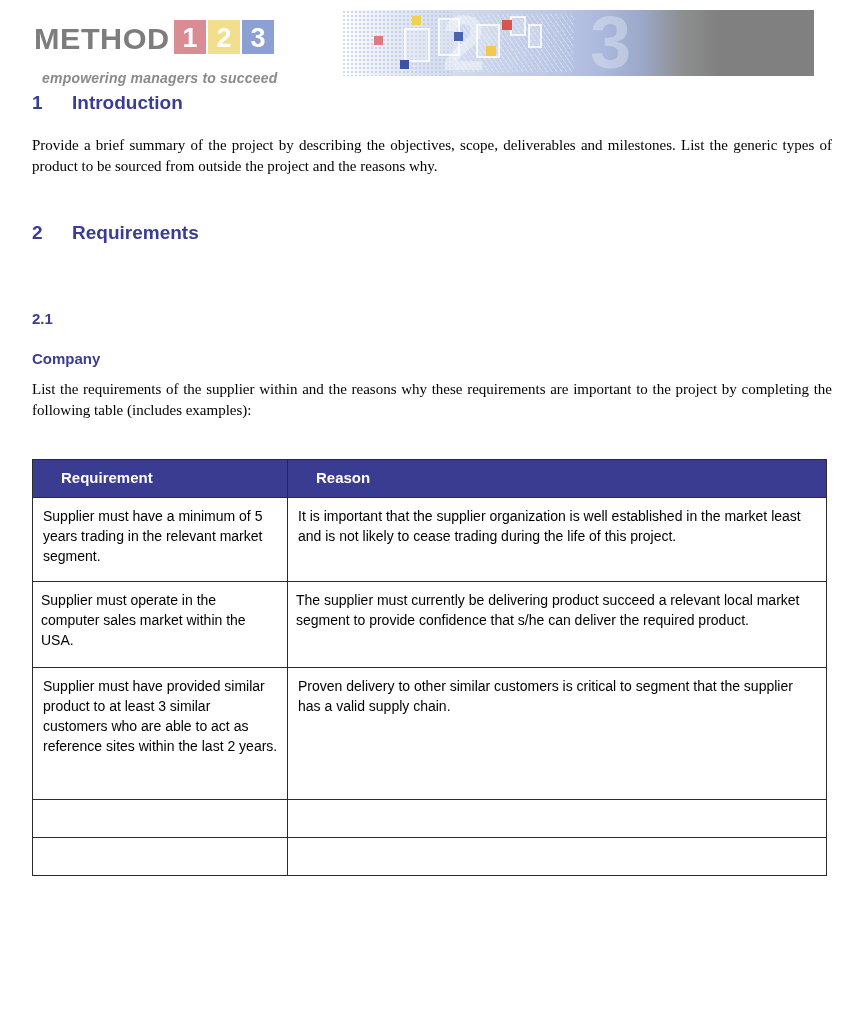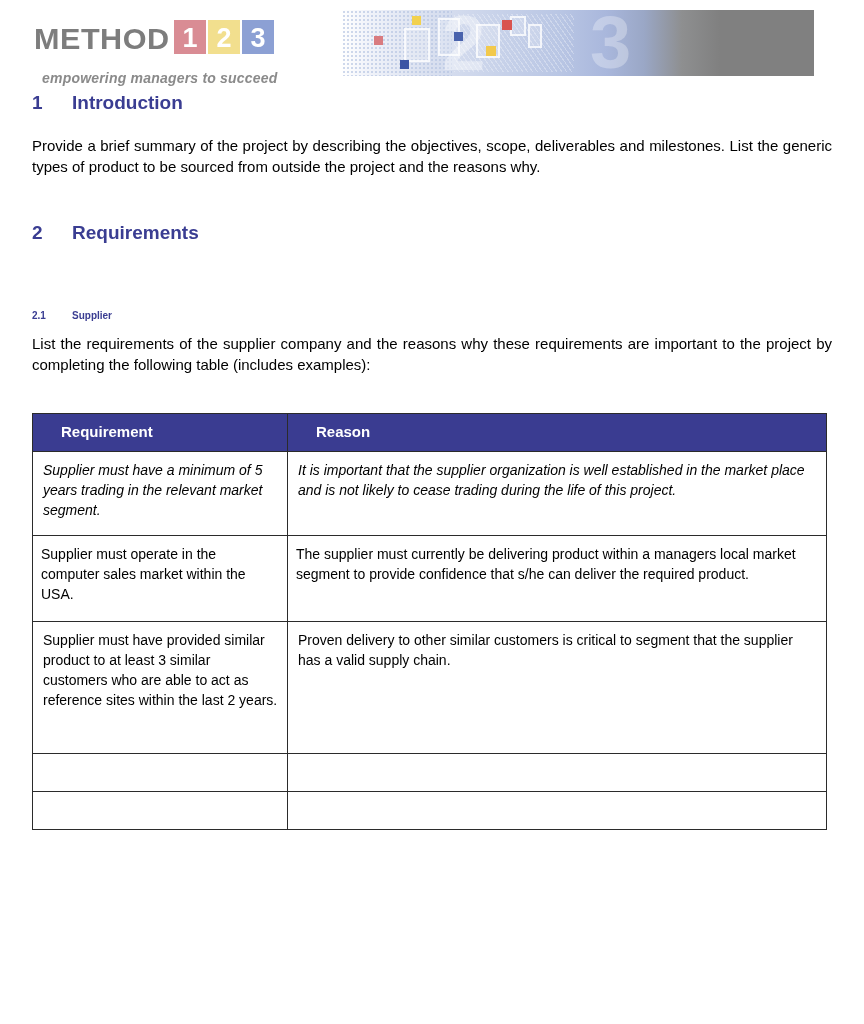--- a/index.html
+++ b/index.html
@@ -144,29 +144,30 @@
     font-size: 19px;
     color: #3a3d92;
     margin: 0;
     display: flex;
   }
   h1.sec .num { width: 40px; flex: 0 0 40px; }
 
   h2.sub {
     font-family: "Liberation Sans", sans-serif;
     font-weight: bold;
-    font-size: 10px;
+    font-size: 15px;
     color: #3a3d92;
     margin: 0;
     display: flex;
+    flex-direction: column;
   }
   h2.sub .num { width: 40px; flex: 0 0 40px; }
 
   p.body {
-    font-family: Liberation Sans, sans-serif;
+    font-family: Liberation Serif, serif;
     font-size: 15px;
     line-height: 21px;
     color: #000000;
     margin: 0;
     text-align: justify;
   }
   .sp-intro-p   { height: 21px; }
   .sp-after-p1  { height: 45px; }
   .sp-req-p     { height: 22px; }
   .sp-after-p2  { height: 44px; }
@@ -195,21 +196,21 @@
     font-weight: bold;
     text-align: left;
     height: 38px;
     padding-top: 8px;
     padding-bottom: 8px;
     font-size: 15px;
     padding-left: 28px;
   }
   table.reqtable col.c1 { width: 255px; }
   table.reqtable col.c2 { width: 539px; }
-  tr.r1 td { height: 84px; font-style: italic; }
+  tr.r1 td { height: 84px; }
   tr.r2 td { height: 86px; padding-left: 8px; }
   tr.r3 td { height: 132px; }
   tr.empty td { height: 38px; }
 </style>
 </head>
 <body>
 
 <div class="header">
 
   <div class="logo">
@@ -268,48 +269,48 @@
     <span>Requirements</span>
   </h1>
 
   <div class="sp-req-p"></div>
 
 
   <div class="sp-after-p2"></div>
 
   <h2 class="sub">
     <span class="num">2.1</span>
-    <span>Supplier</span>
+    <span>Company</span>
   </h2>
 
   <div class="sp-comp-p"></div>
 
-  <p class="body">List the requirements of the supplier company and the reasons why these requirements are important to the project by completing the following table (includes examples):</p>
+  <p class="body">List the requirements of the supplier within and the reasons why these requirements are important to the project by completing the following table (includes examples):</p>
 
   <div class="sp-before-tbl"></div>
 
   <table class="reqtable">
     <colgroup>
       <col class="c1">
       <col class="c2">
     </colgroup>
     <thead>
       <tr>
         <th>Requirement</th>
         <th>Reason</th>
       </tr>
     </thead>
     <tbody>
       <tr class="r1">
         <td>Supplier must have a minimum of 5 years trading in the relevant market segment.</td>
-        <td>It is important that the supplier organization is well established in the market place and is not likely to cease trading during the life of this project.</td>
+        <td>It is important that the supplier organization is well established in the market least and is not likely to cease trading during the life of this project.</td>
       </tr>
       <tr class="r2">
         <td>Supplier must operate in the computer sales market within the USA.</td>
-        <td>The supplier must currently be delivering product within a managers local market segment to provide confidence that s/he can deliver the required product.</td>
+        <td>The supplier must currently be delivering product succeed a relevant local market segment to provide confidence that s/he can deliver the required product.</td>
       </tr>
       <tr class="r3">
         <td>Supplier must have provided similar product to at least 3 similar customers who are able to act as reference sites within the last 2 years.</td>
         <td>Proven delivery to other similar customers is critical to segment that the supplier has a valid supply chain.</td>
       </tr>
       <tr class="empty">
         <td></td>
         <td></td>
       </tr>
       <tr class="empty">

